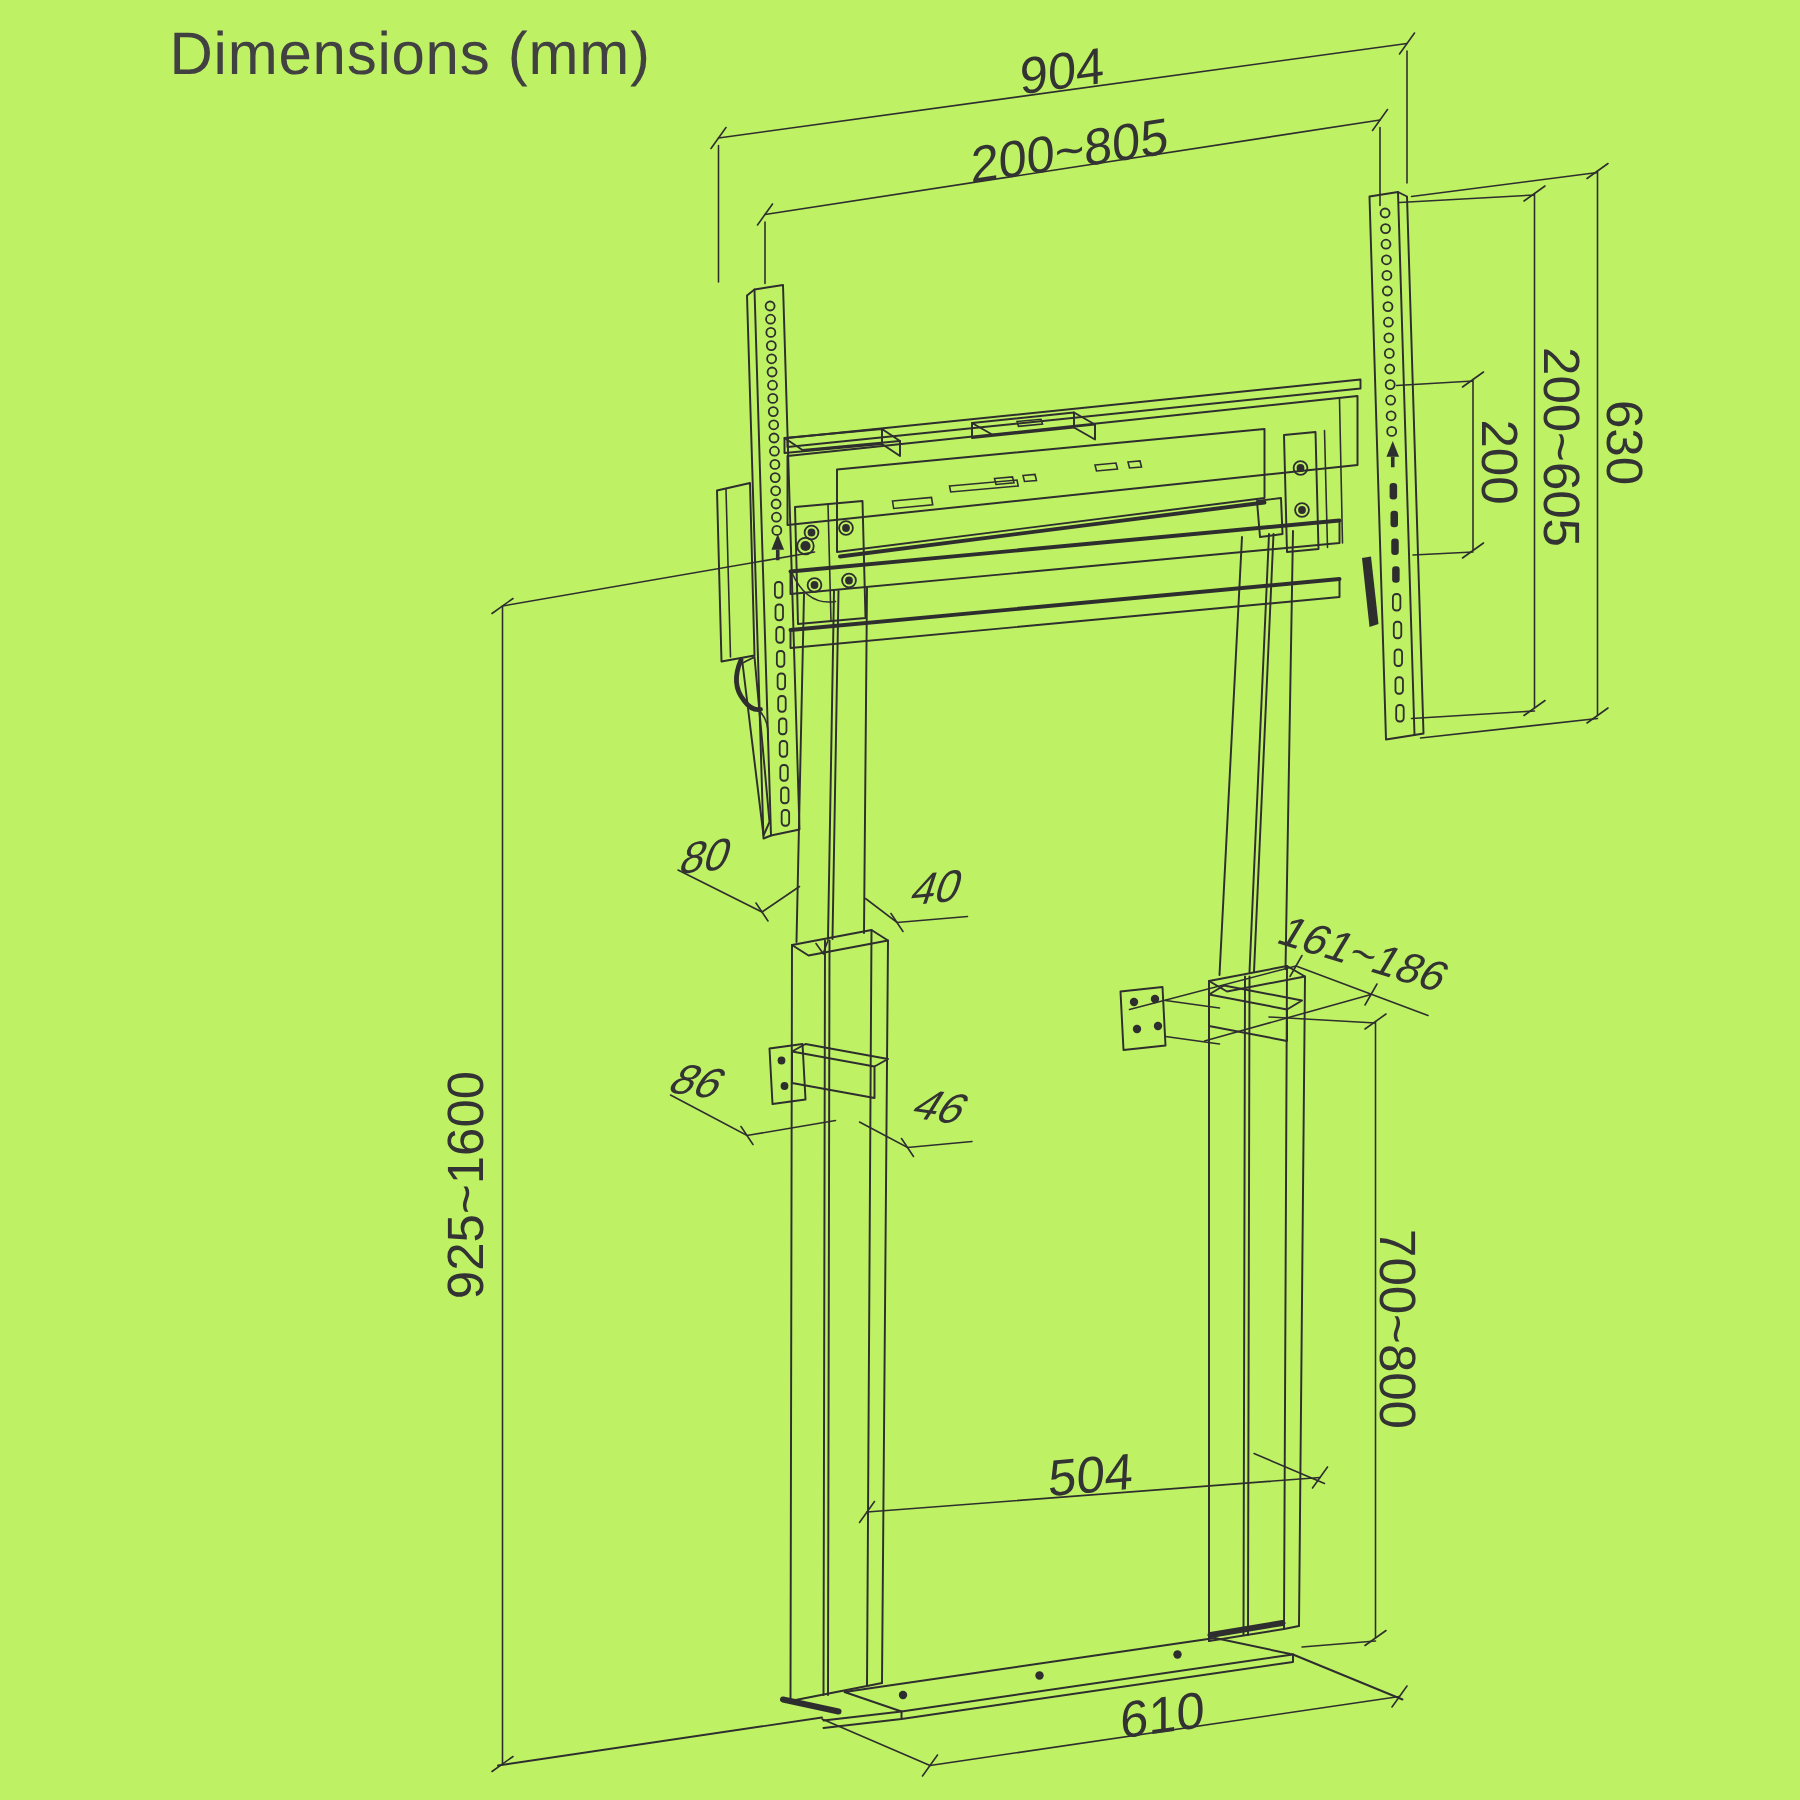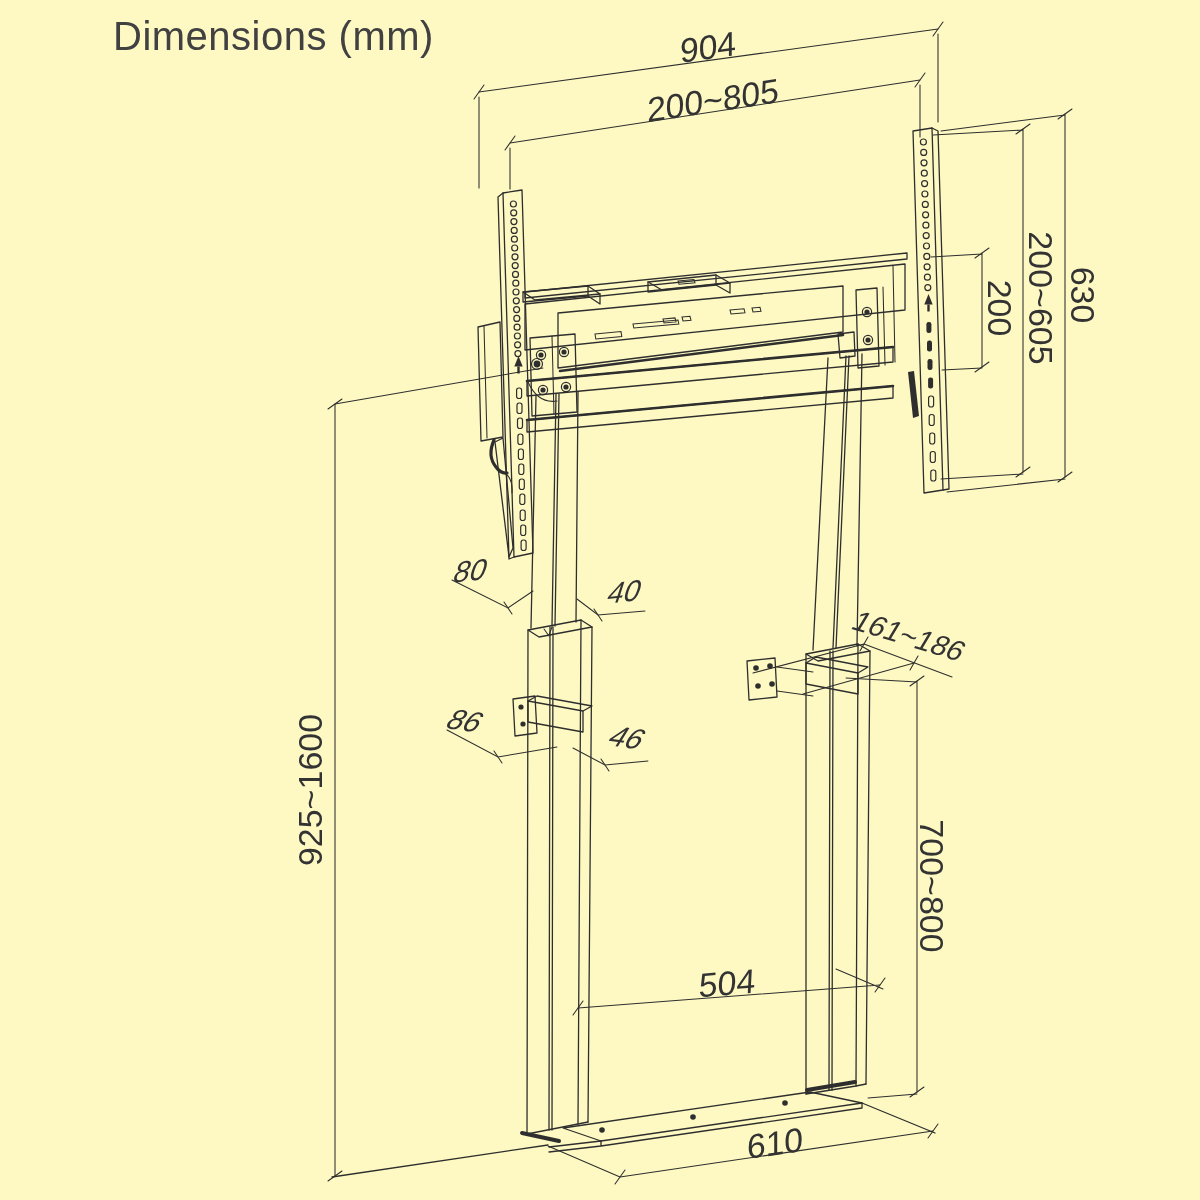--- a/index.html
+++ b/index.html
@@ -1,16 +1,16 @@
 <!DOCTYPE html>
 <html><head>
 <meta charset="utf-8">
 <style>
   html,body{margin:0;padding:0;background:#ffffff;}
-  .page{position:relative;width:1200px;height:1200px;background:#fef9c3;overflow:hidden;
+  .page{position:relative;width:1200px;height:1200px;background:#bef264;overflow:hidden;
         font-family:"Liberation Sans", sans-serif;}
   .title{position:absolute;left:113px;top:14px;font-size:40px;font-weight:500;
          color:#414141;letter-spacing:.5px;}
   svg{position:absolute;left:0;top:0;}
   .ln{fill:none;stroke:#2e2e2e;stroke-width:1.3;stroke-linecap:round;stroke-linejoin:round;}
   .thin{fill:none;stroke:#2e2e2e;stroke-width:1.05;stroke-linecap:round;}
   .thick{fill:none;stroke:#2e2e2e;stroke-width:2.6;stroke-linecap:round;}
   .xthick{fill:none;stroke:#2e2e2e;stroke-width:4;stroke-linecap:round;}
   .dk{fill:#2e2e2e;stroke:none;}
   .hole{fill:none;stroke:#2e2e2e;stroke-width:1.2;}

